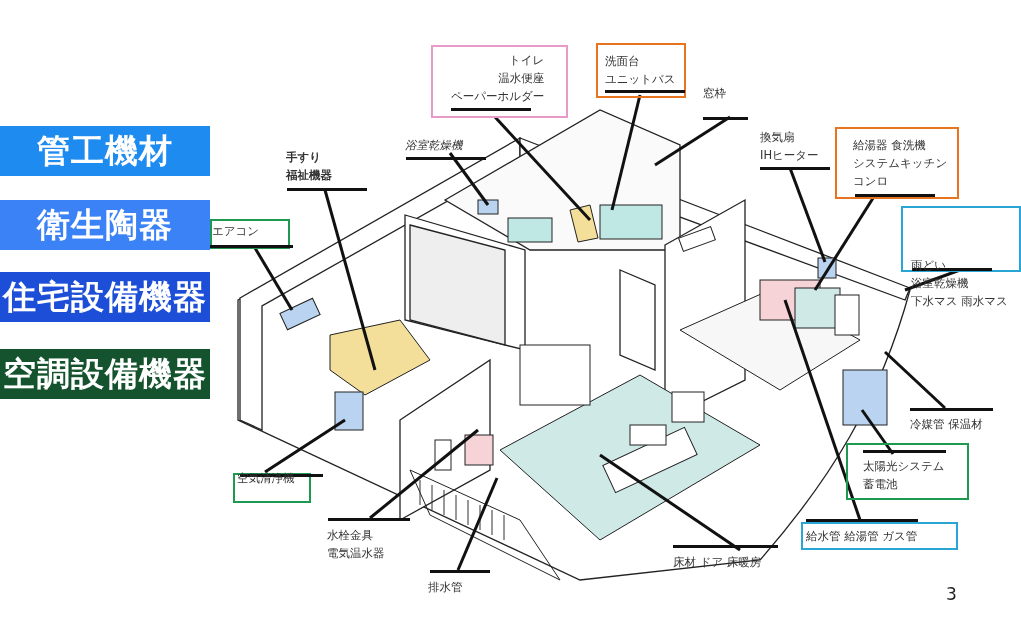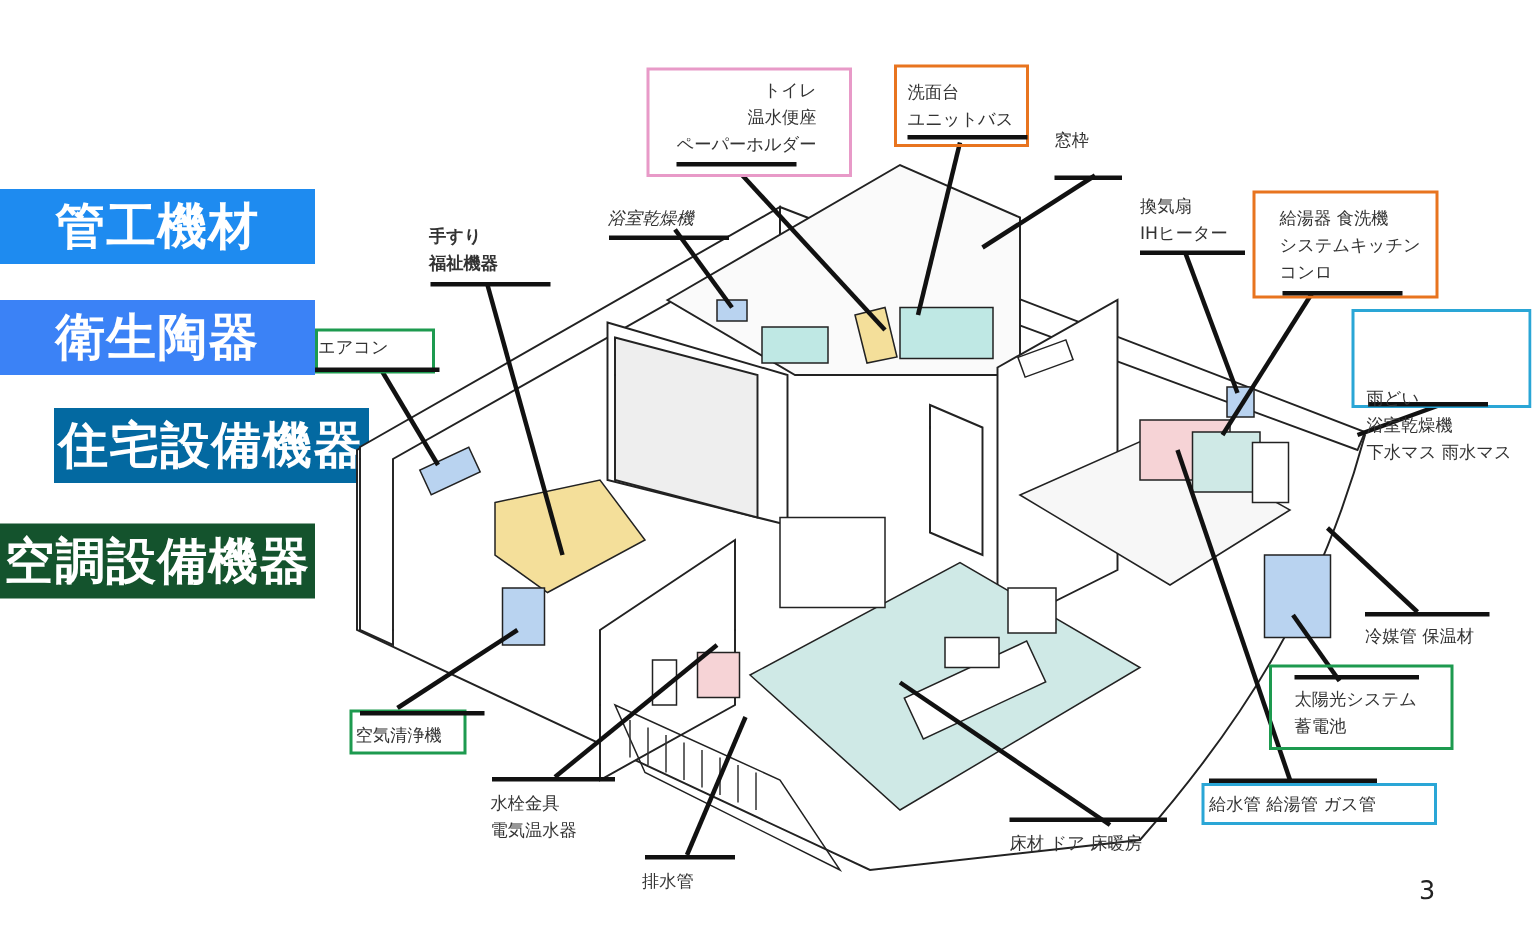--- a/index.html
+++ b/index.html
@@ -13,21 +13,21 @@
 </style>
 </head>
 <body>
 
 <div class="cat" style="top:126px;background:#1e8bf0;">
     <span>管工機材</span>
   </div>
 <div class="cat" style="top:200px;background:#3b82f6;">
     <span>衛生陶器</span>
   </div>
-<div class="cat" style="top:272px;background:#0369a1;margin-left:36px;">
+<div class="cat" style="top:272px;background:#1d4ed8;">
     <span>住宅設備機器</span>
   </div>
 <div class="cat" style="top:349px;background:#14532d;">
     <span>空調設備機器</span>
   </div>
 
 <svg class="scene" width="1021" height="617">
   <g fill="#fff" stroke="#222" stroke-width="1.3">
 
     <path d="M238,300 L520,140 L910,290 C880,400 830,480 760,560 L580,580 L238,420 Z"></path>
@@ -169,21 +169,21 @@
 <div class="lbl" style="left:863px;top:457px;">
   <div>太陽光システム</div>
   <div>蓄電池</div>
 </div>
 <div class="lbl" style="left:806px;top:527px;">
   <div>給水管 給湯管 ガス管</div>
 </div>
 <div class="lbl" style="left:673px;top:553px;">
   <div>床材 ドア 床暖房</div>
 </div>
-<div class="lbl" style="left:237px;top:481px;text-align:center;">
+<div class="lbl" style="left:237px;top:469px;text-align:center;">
   <div>空気清浄機</div>
 </div>
 <div class="lbl" style="left:327px;top:526px;">
   <div>水栓金具</div>
   <div>電気温水器</div>
 </div>
 <div class="lbl" style="left:428px;top:578px;">
   <div>排水管</div>
 </div>
 

